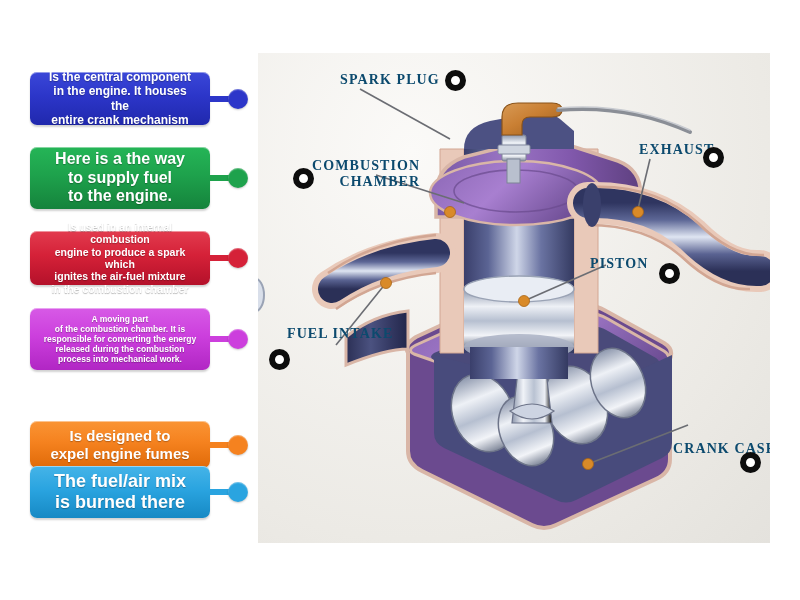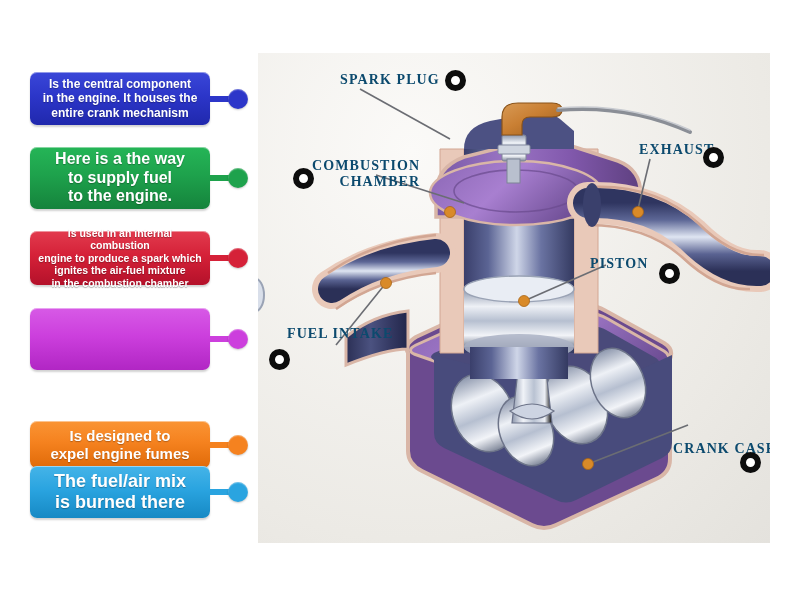--- a/index.html
+++ b/index.html
@@ -26,21 +26,21 @@
     width: 180px;
     border-radius: 7px;
     box-sizing: border-box;
     display: flex;
     align-items: center;
     justify-content: center;
     text-align: center;
     color: #ffffff;
     font-weight: bold;
     line-height: 1.18;
-    padding: 4px 7px;
+    padding: 4px 13px;
     text-shadow: 0 1px 1px rgba(0,0,0,0.28);
     cursor: pointer;
     user-select: none;
   }
 
   .card-inner { width: 100%; }
 
   .card-blue   { background: linear-gradient(180deg,#3a47d8 0%, #2c36c9 45%, #2028ad 100%); box-shadow: inset 0 1px 0 rgba(255,255,255,0.45), 0 2px 2px rgba(0,0,0,0.18); }
   .card-green  { background: linear-gradient(180deg,#25b557 0%, #1ea24c 45%, #15833c 100%); box-shadow: inset 0 1px 0 rgba(255,255,255,0.45), 0 2px 2px rgba(0,0,0,0.18); }
   .card-red    { background: linear-gradient(180deg,#e23b4e 0%, #d52138 45%, #b4112a 100%); box-shadow: inset 0 1px 0 rgba(255,255,255,0.45), 0 2px 2px rgba(0,0,0,0.18); }
@@ -132,20 +132,21 @@
         <div class="card-inner">Here is a the way<br>to supply fuel<br>to the engine.</div>
         <span class="stem s-green"></span>
         <span class="knob k-green"></span>
       </div>
       <div class="card card-red" style="top: 231px; height: 54px; font-size: 10.5px;">
         <div class="card-inner">Is used in an internal combustion<br>engine to produce a spark which<br>ignites the air-fuel mixture<br>in the combustion chamber</div>
         <span class="stem s-red"></span>
         <span class="knob k-red"></span>
       </div>
       <div class="card card-purple" style="top: 308px; height: 62px; font-size: 8.5px;">
+        <div class="card-inner">A moving part<br>of the combustion chamber. It is<br>responsible for converting the energy<br>released during the combustion<br>process into mechanical work.</div>
         <span class="stem s-purple"></span>
         <span class="knob k-purple"></span>
       </div>
       <div class="card card-orange" style="top: 389px; height: 47px; font-size: 15px;">
         <div class="card-inner">Is designed to<br>expel engine fumes</div>
         <span class="stem s-orange"></span>
         <span class="knob k-orange"></span>
       </div>
       <div class="card card-cyan" style="top: 466px; height: 52px; font-size: 18px;">
         <div class="card-inner">The fuel/air mix<br>is burned there</div>

